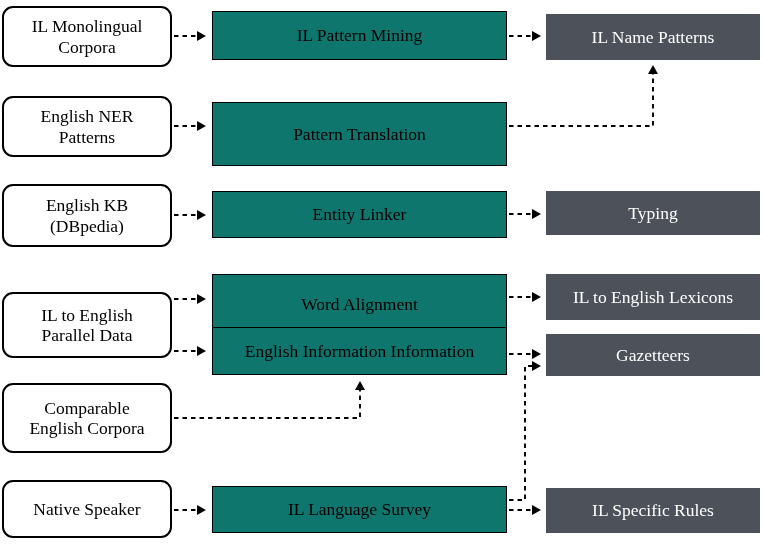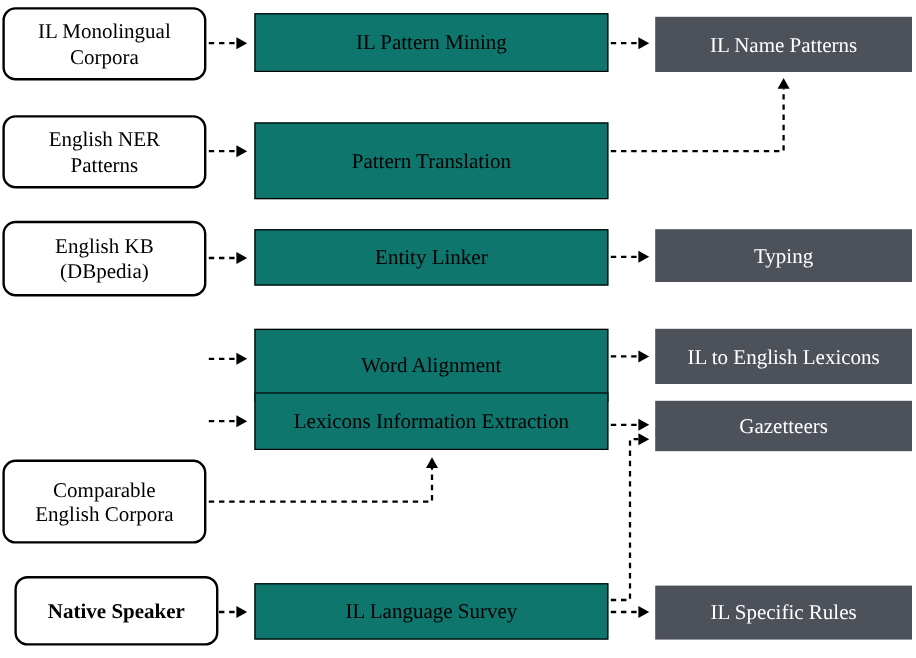--- a/index.html
+++ b/index.html
@@ -125,41 +125,45 @@
 Corpora</span>
     </div>
     <div class="node resource" style="left: 2px; top: 96px; width: 170px; height: 61px;">
       <span class="node-label">English NER
 Patterns</span>
     </div>
     <div class="node resource" style="left: 2px; top: 184px; width: 170px; height: 63px;">
       <span class="node-label">English KB
 (DBpedia)</span>
     </div>
+    <div class="node resource" style="left: 2px; top: 292px; width: 170px; height: 66px;">
+      <span class="node-label">IL to English
+Parallel Data</span>
+    </div>
     <div class="node resource" style="left: 2px; top: 383px; width: 170px; height: 70px;">
       <span class="node-label">Comparable
 English Corpora</span>
     </div>
-    <div class="node resource" style="left: 12px; top: 480px; width: 170px; height: 58px; font-weight: bold;">
+    <div class="node resource" style="left: 2px; top: 480px; width: 170px; height: 58px;">
       <span class="node-label">Native Speaker</span>
     </div>
     <div class="node process" style="left: 212px; top: 11px; width: 295px; height: 49px;">
       <span class="node-label">IL Pattern Mining</span>
     </div>
     <div class="node process" style="left: 212px; top: 102px; width: 295px; height: 64px;">
       <span class="node-label">Pattern Translation</span>
     </div>
     <div class="node process" style="left: 212px; top: 191px; width: 295px; height: 47px;">
       <span class="node-label">Entity Linker</span>
     </div>
     <div class="node process" style="left: 212px; top: 274px; width: 295px; height: 61px; text-align: right;">
       <span class="node-label">Word Alignment</span>
     </div>
     <div class="node process" style="left: 212px; top: 327px; width: 295px; height: 48px;">
-      <span class="node-label">Lexicons Information Extraction</span>
+      <span class="node-label">English Information Information</span>
     </div>
     <div class="node process" style="left: 212px; top: 486px; width: 295px; height: 47px;">
       <span class="node-label">IL Language Survey</span>
     </div>
     <div class="node output" style="left: 546px; top: 14px; width: 214px; height: 46px;">
       <span class="node-label">IL Name Patterns</span>
     </div>
     <div class="node output" style="left: 546px; top: 274px; width: 214px; height: 46px;">
       <span class="node-label">IL to English Lexicons</span>
     </div>

